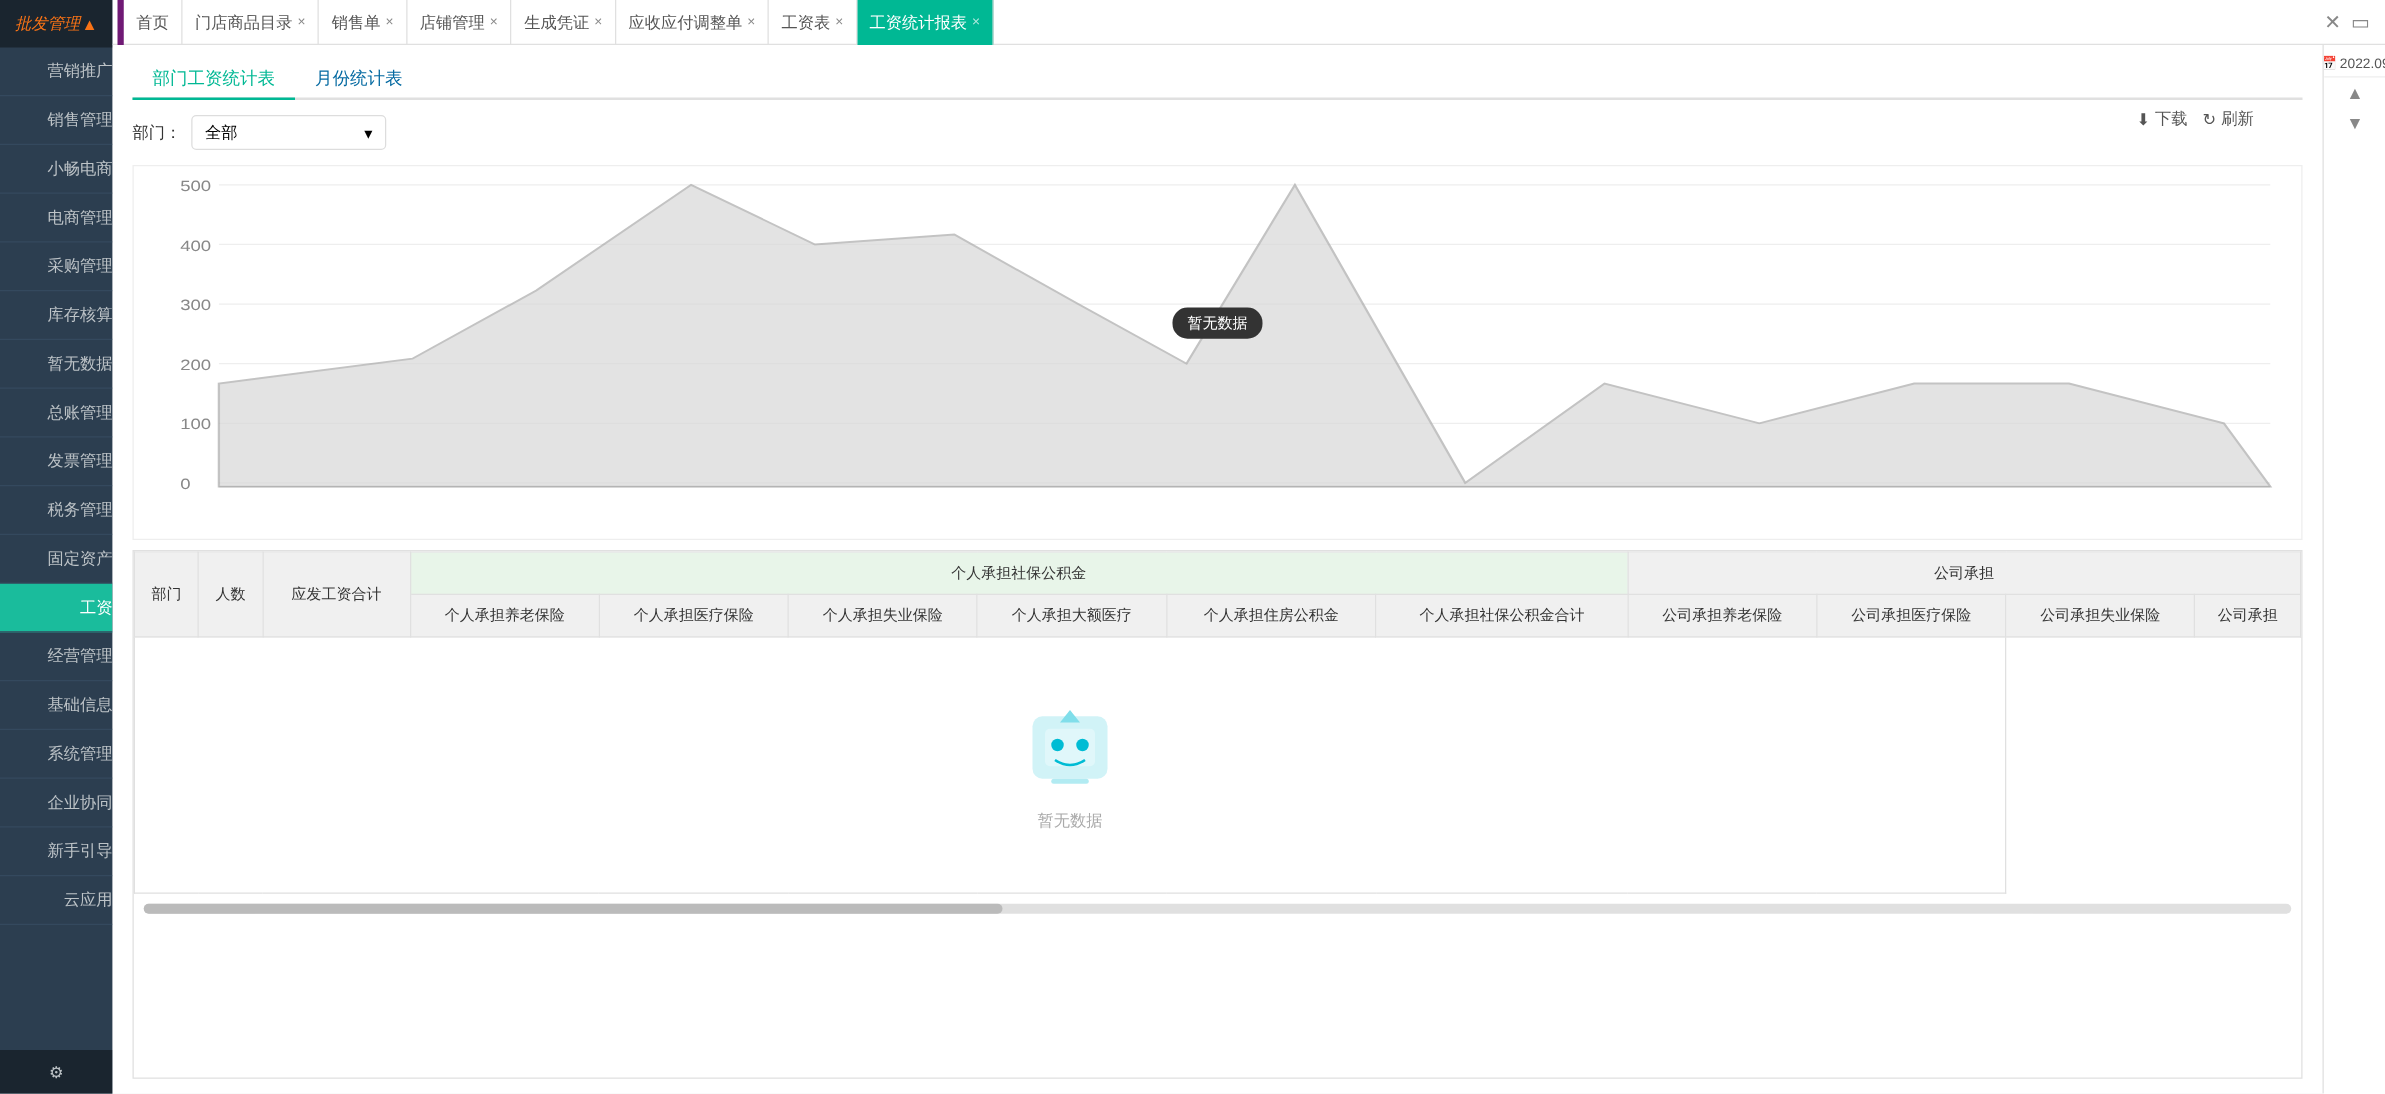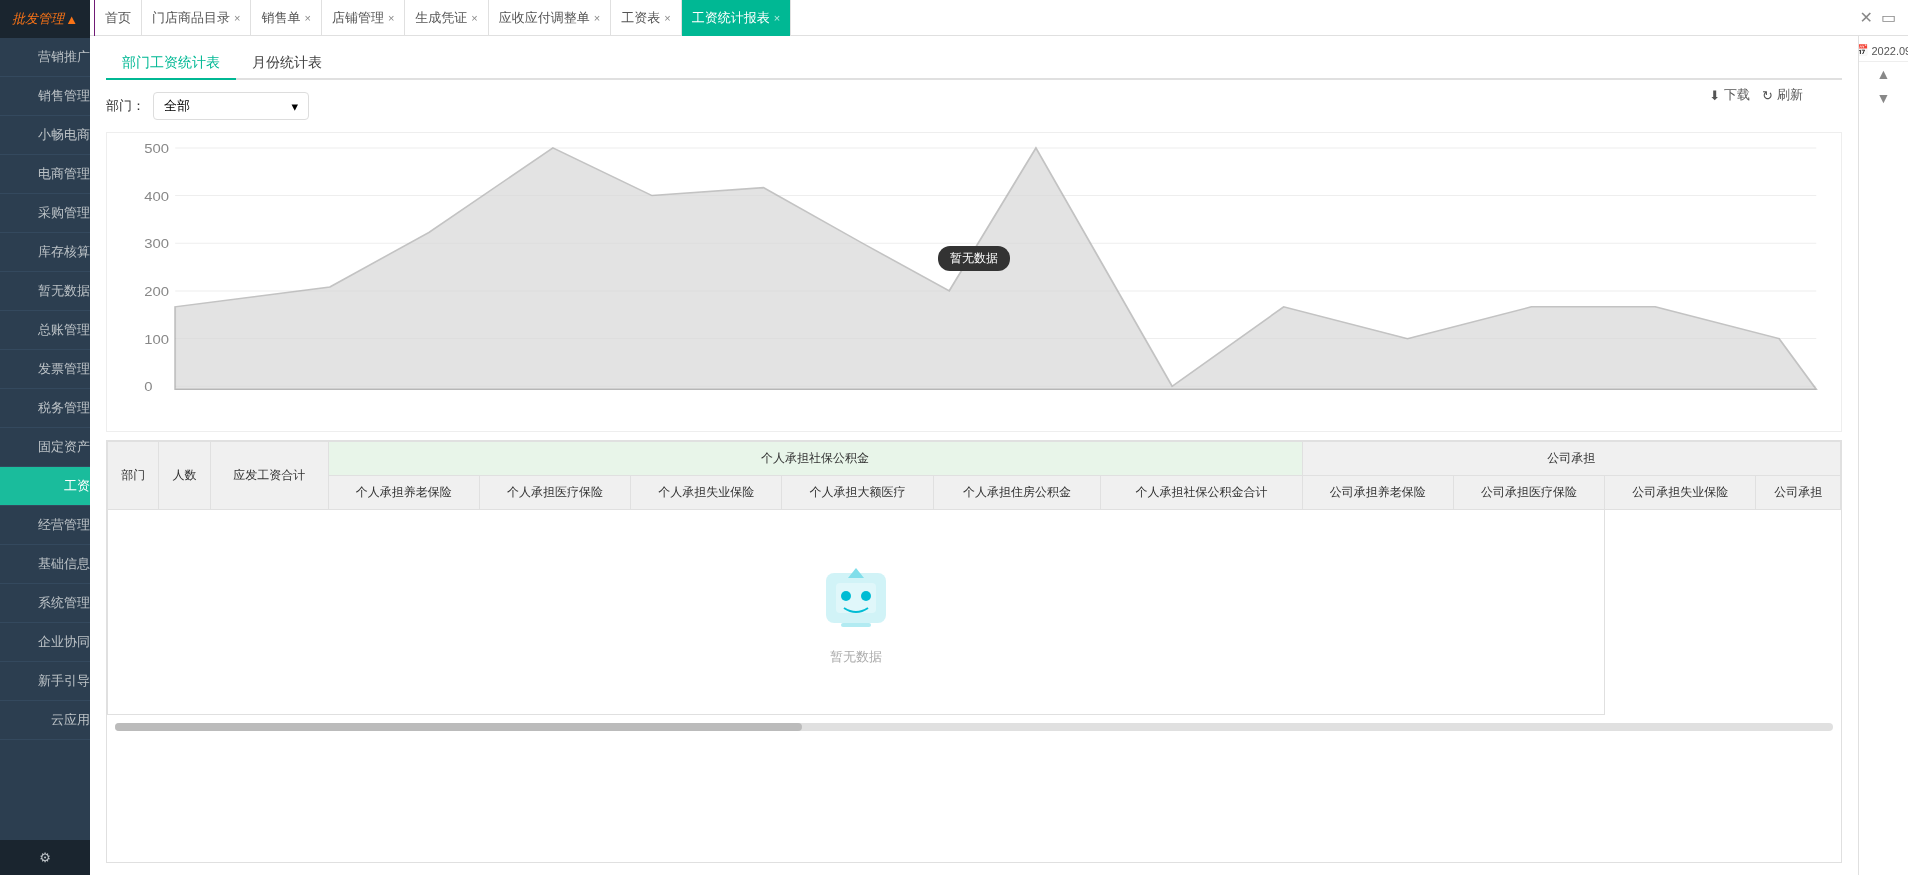--- a/index.html
+++ b/index.html
@@ -67,21 +67,21 @@
       align-items: center;
       padding: 0 10px;
       height: 36px;
       font-size: 13px;
       color: #555;
       cursor: pointer;
       white-space: nowrap;
       border-right: 1px solid #e0e0e0;
       gap: 4px;
     }
-    .tab:first-child { border-left: 1px solid #701a75; text-align: right; }
+    .tab:first-child { border-left: 5px solid #701a75; text-align: right; }
     .tab.active { background: #00b894; color: #fff; }
     .tab .close-x { font-size: 11px; color: inherit; opacity: 0.7; }
     .tab-end-close {
       margin-left: auto;
       display: flex;
       align-items: center;
       gap: 8px;
       padding: 0 8px;
       font-size: 16px;
       color: #888;
@@ -109,21 +109,21 @@
     .sub-tabs {
       display: flex;
       gap: 0;
       margin-bottom: 12px;
       border-bottom: 2px solid #e0e0e0;
     }
     .sub-tab {
       padding: 6px 16px;
       font-size: 14px;
       cursor: pointer;
-      color: #404040;
+      color: #0369a1;
       border-bottom: 2px solid transparent;
       margin-bottom: -2px;
     }
     .sub-tab.active {
       color: #00b894;
       border-bottom: 2px solid #00b894;
     }
 
     
     .toolbar {

